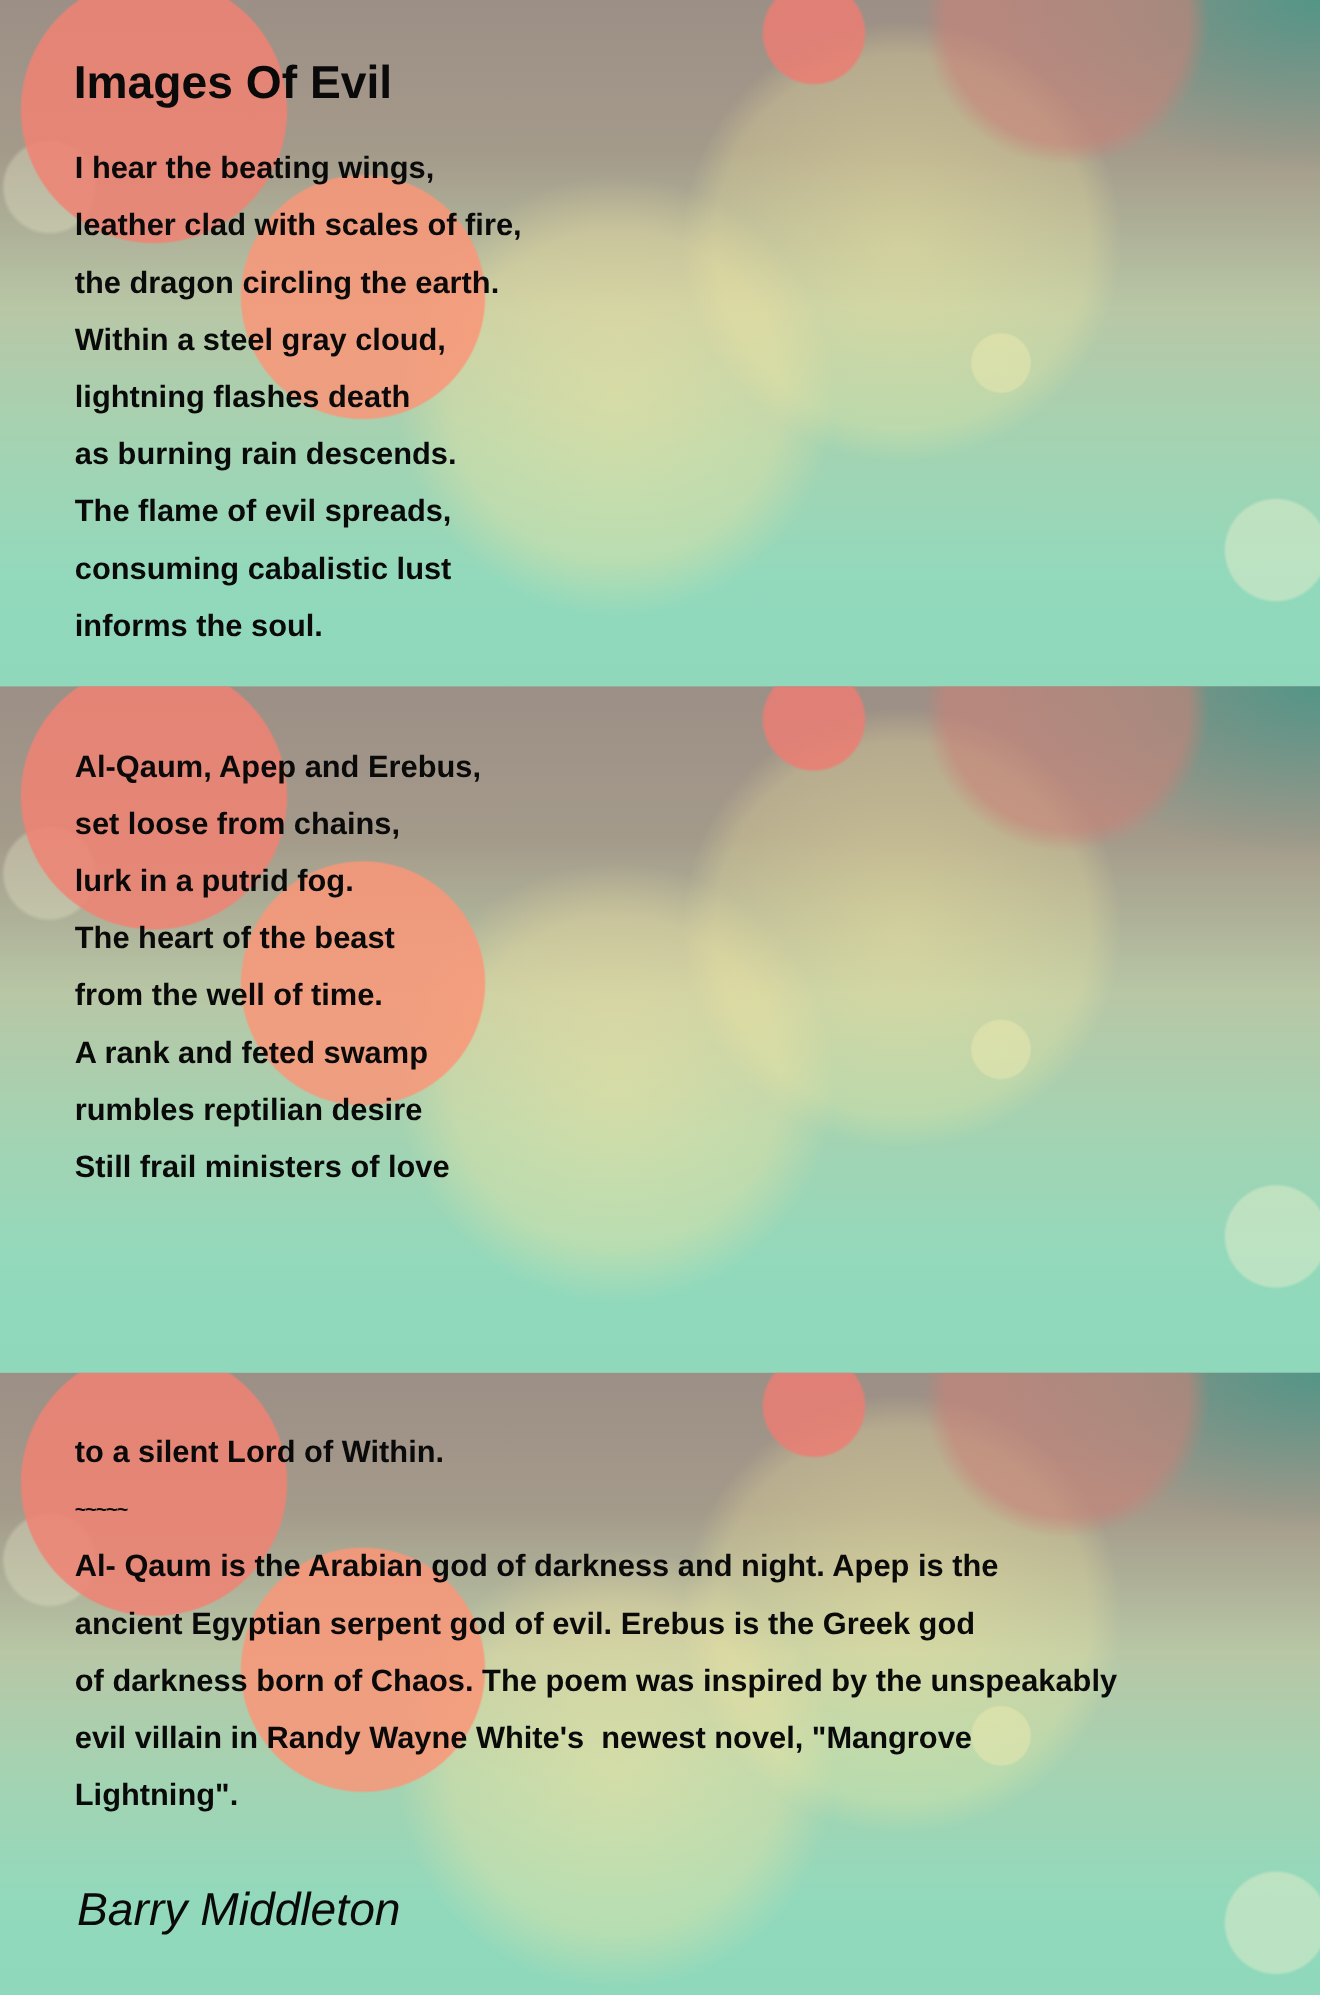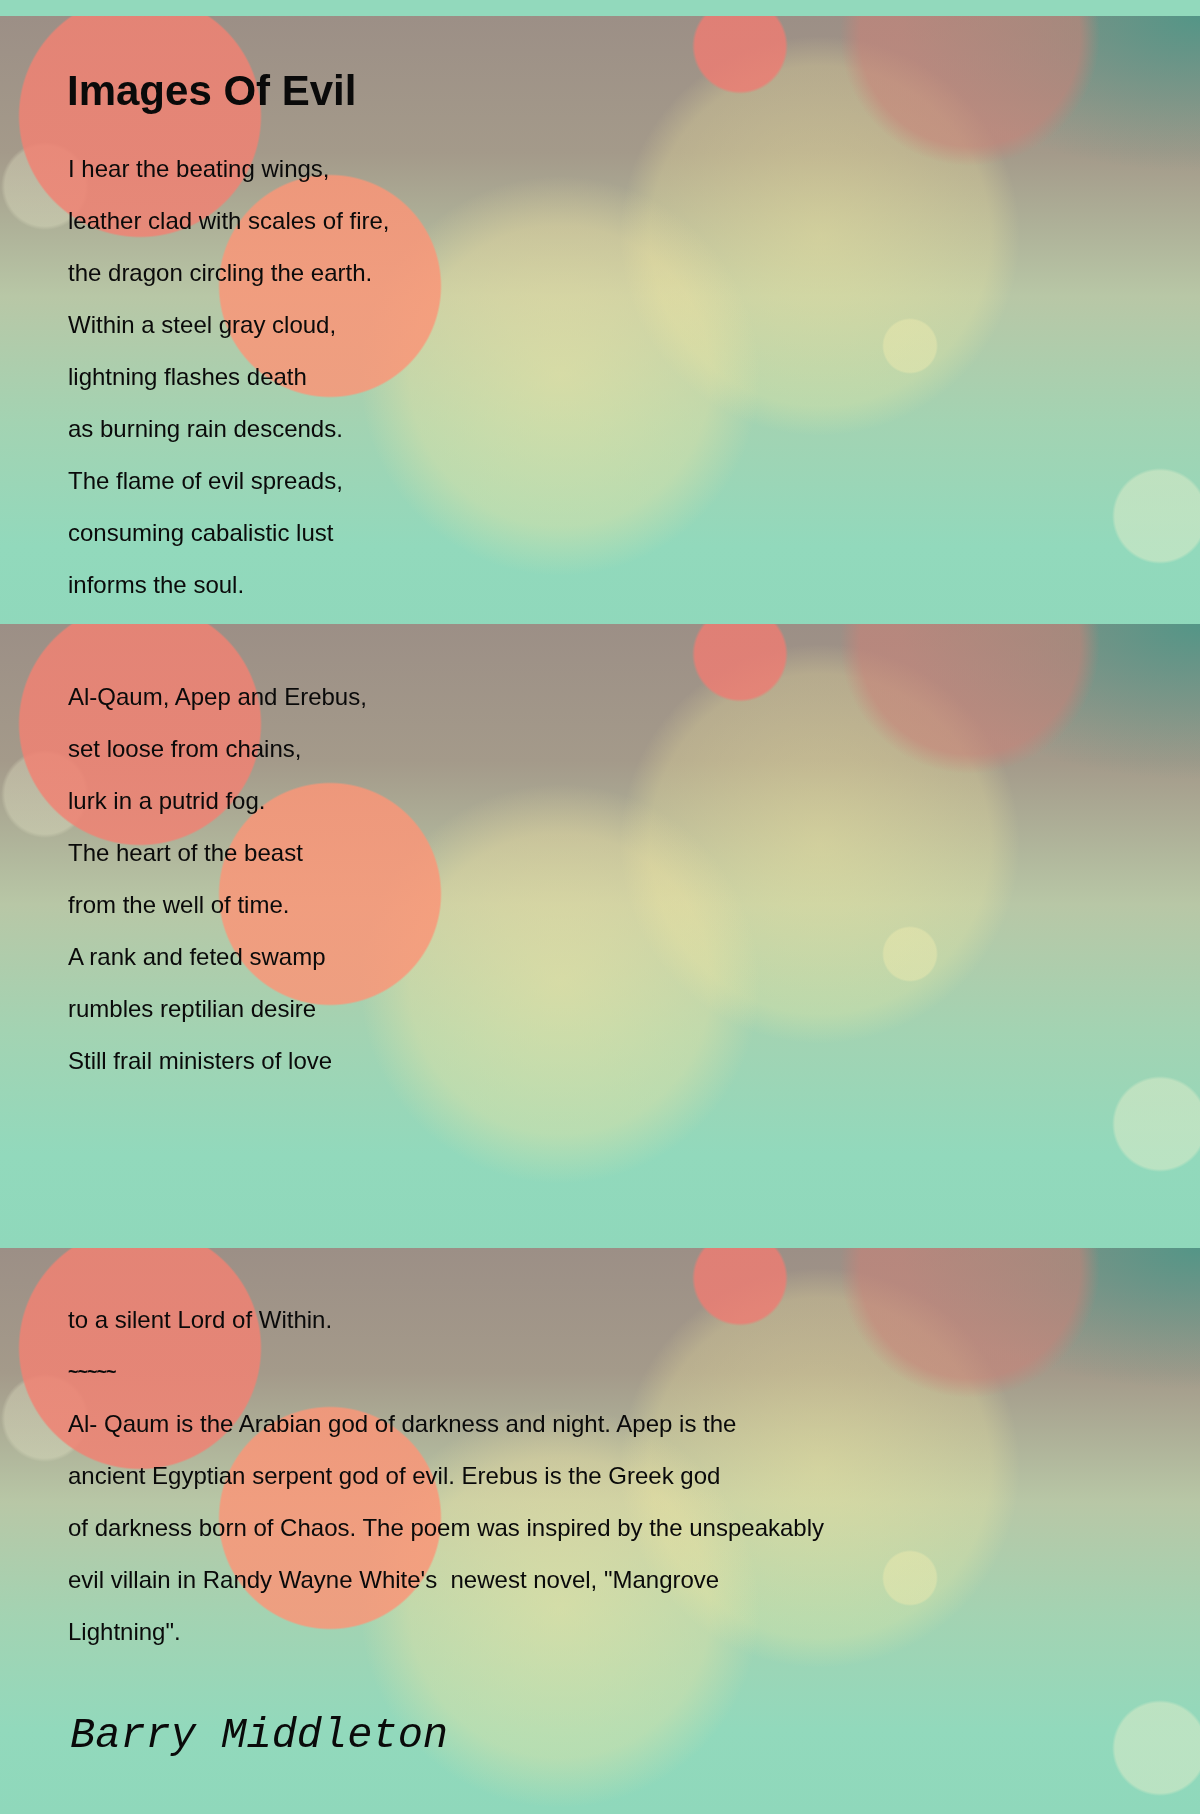--- a/index.html
+++ b/index.html
@@ -18,44 +18,43 @@
       radial-gradient(circle at 740px 30px, rgba(235,125,115,0.85) 0, rgba(235,125,115,0.85) 45px, rgba(235,125,115,0) 48px),
       radial-gradient(circle at 970px 20px, rgba(200,130,120,0.6) 0, rgba(200,130,120,0.6) 110px, rgba(200,130,120,0) 130px),
       radial-gradient(circle at 560px 360px, rgba(250,230,160,0.55) 0, rgba(250,230,160,0.35) 150px, rgba(250,230,160,0) 200px),
       radial-gradient(circle at 820px 220px, rgba(250,240,160,0.45) 0, rgba(250,240,160,0.25) 170px, rgba(250,240,160,0) 200px),
       radial-gradient(circle at 1160px 500px, rgba(220,235,200,0.55) 0, rgba(220,235,200,0.55) 45px, rgba(220,235,200,0) 48px),
       radial-gradient(circle at 910px 330px, rgba(230,230,180,0.5) 0, rgba(230,230,180,0.5) 26px, rgba(230,230,180,0) 28px),
       radial-gradient(circle at 45px 170px, rgba(230,230,200,0.35) 0, rgba(230,230,200,0.35) 40px, rgba(230,230,200,0) 44px),
       radial-gradient(ellipse at 1200px 0px, rgba(80,150,135,0.95) 0, rgba(80,150,135,0) 300px),
       linear-gradient(180deg, #9c8f86 0%, #a49a8a 22%, #b8c7a6 45%, #a3d3b2 65%, #92d9bc 85%, #8fd8bb 100%);
   }
-  .s1 { top: 0; margin-top: 16px; }
+  .s1 { top: 0; }
   .s2 { top: 624px; padding-left: 31px; }
   .s3 { top: 1248px; height: 566px; }
   .title {
     position: absolute; left: 67px; top: 51px; margin: 0;
     font-size: 42px; font-weight: bold; line-height: 48px;
     white-space: nowrap;
   }
   .lines {
     position: absolute; left: 68px; margin: 0; padding: 0; list-style: none;
   }
   .lines .ln {
-    display: block; font-size: 24px; font-weight: normal;
+    display: block; font-size: 28px; font-weight: bold;
     line-height: 52px; height: 52px; white-space: pre;
   }
   .tilde {
     display: block; font-size: 18px; font-weight: bold; line-height: 52px; height: 52px;
     letter-spacing: -1px;
   }
   .author {
     position: absolute; left: 70px; top: 1712px; margin: 0;
     font-size: 42px; font-style: italic; font-weight: normal; line-height: 48px;
     white-space: nowrap;
-    font-family: Liberation Mono, monospace;
   }
 </style>
 </head>
 <body>
 
 <div class="section s1">
   <h1 class="title">Images Of Evil</h1>
   <div class="lines" style="top:127px">
     <span class="ln">I hear the beating wings,</span>
     <span class="ln">leather clad with scales of fire,</span>

